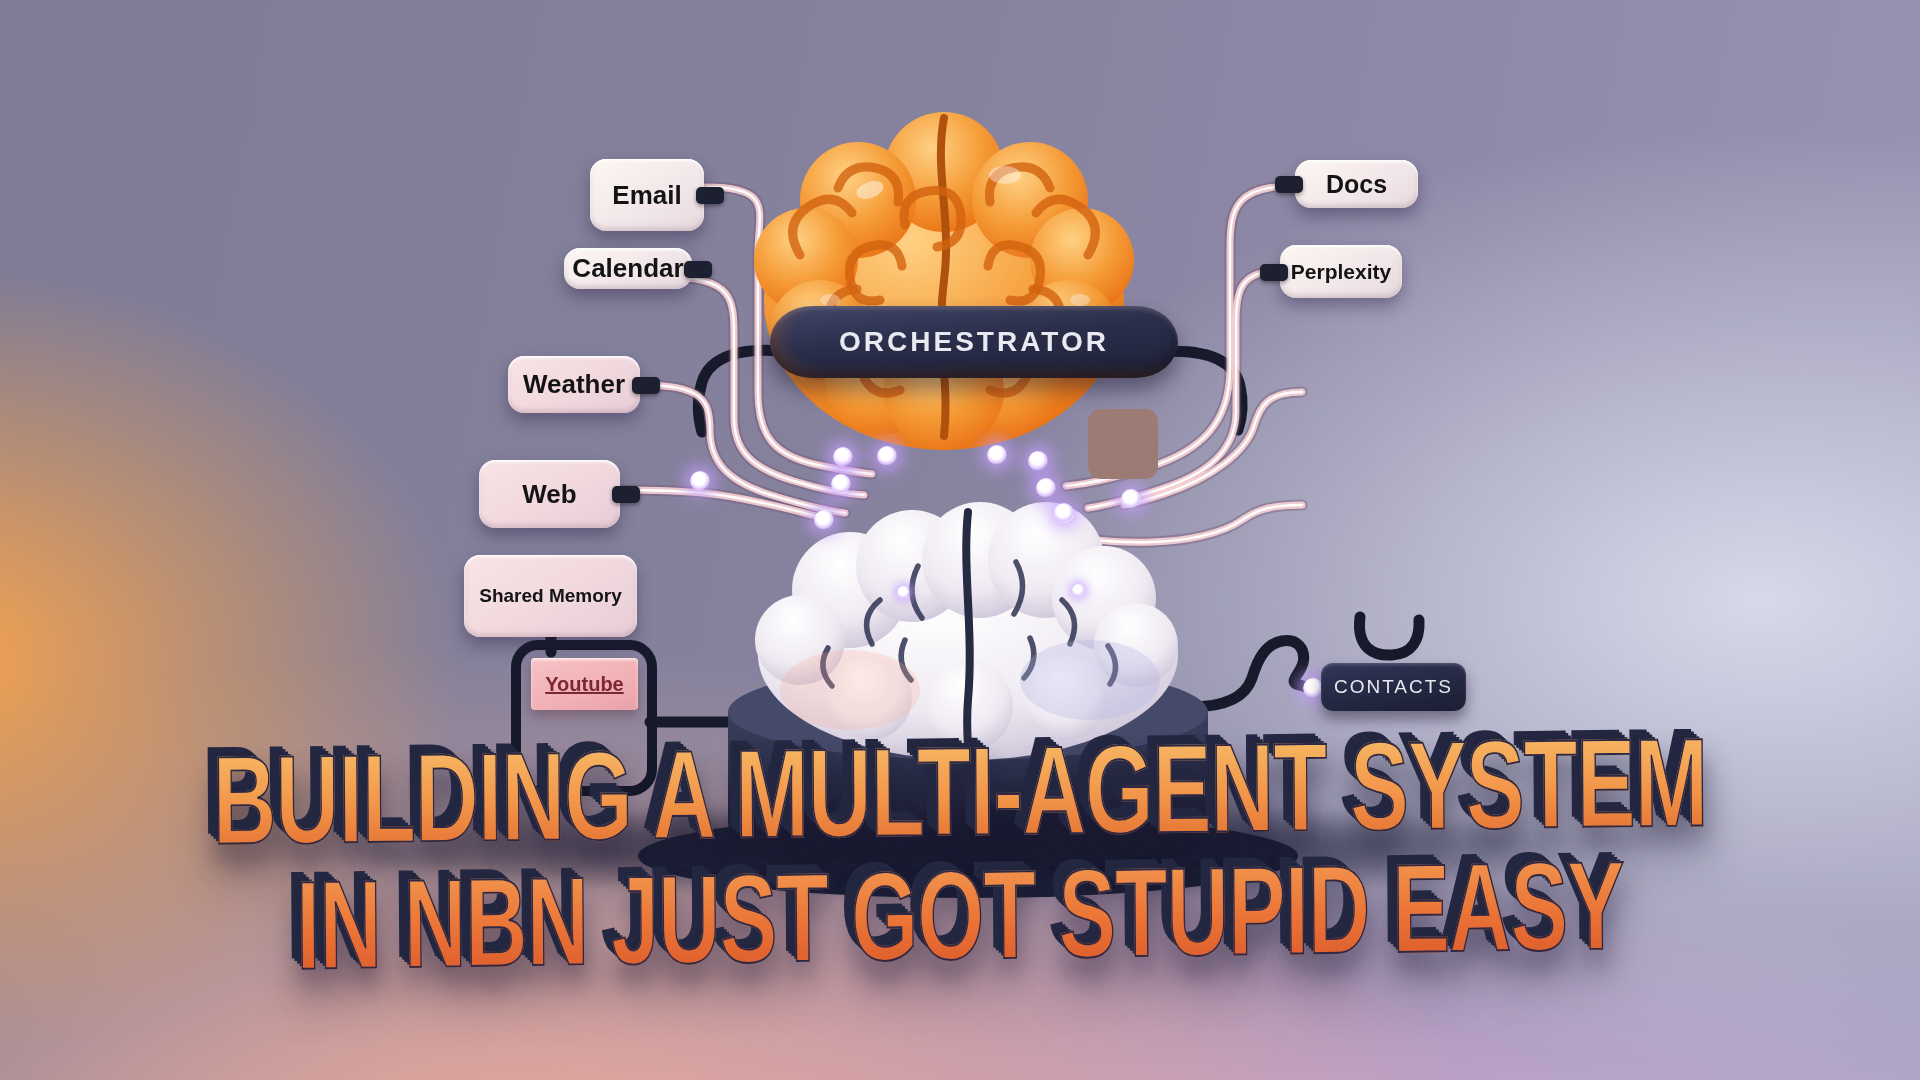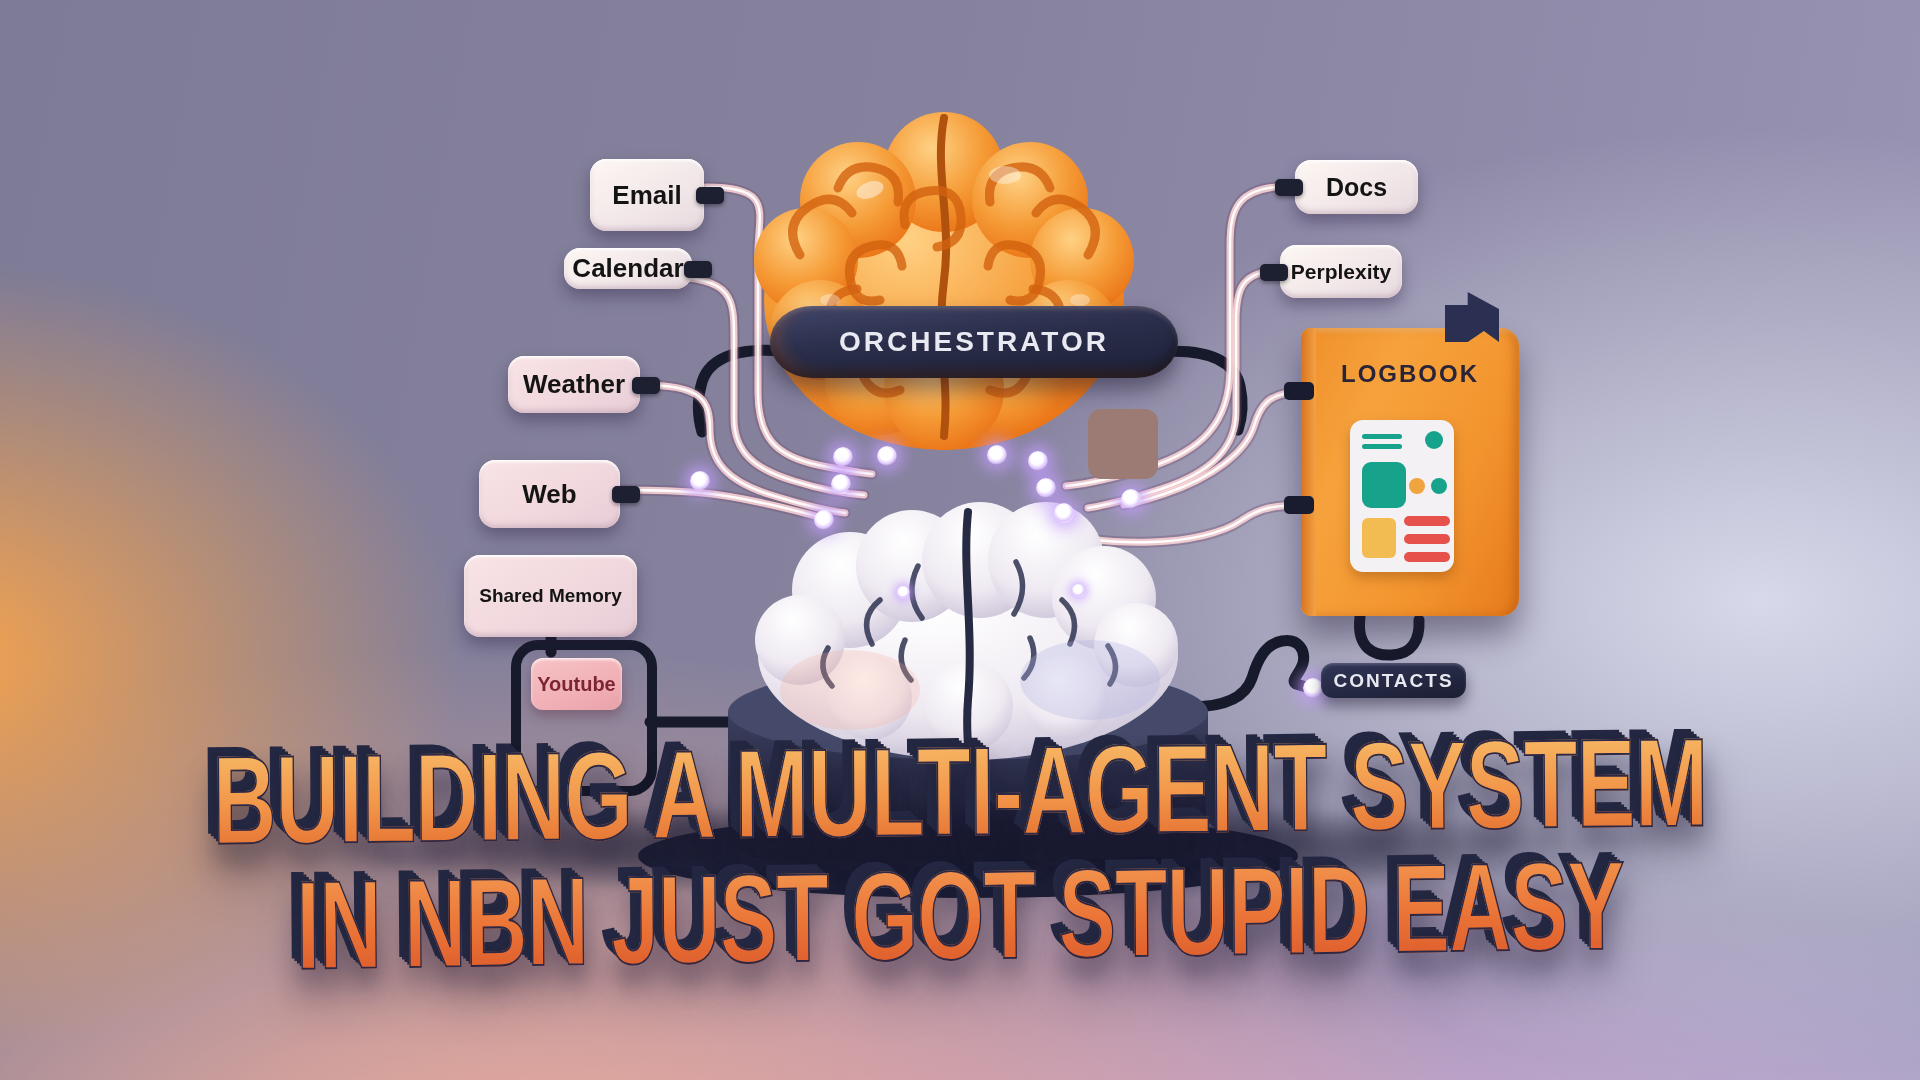--- a/index.html
+++ b/index.html
@@ -51,36 +51,36 @@
   .stub{position:absolute;width:28px;height:17px;border-radius:5px;background:#1d2030;
     box-shadow:0 2px 4px rgba(0,0,0,.4);}
   .stub.r{right:-20px;top:calc(50% - 8px);}
   .stub.l{left:-20px;top:calc(50% - 8px);}
 
   .p-email   {left:590px;top:159px;width:114px;height:72px;}
   .p-calendar{left:564px;top:248px;width:128px;height:41px;}
   .p-weather {left:508px;top:356px;width:132px;height:57px;}
   .p-web     {left:479px;top:460px;width:141px;height:68px;}
   .p-memory  {left:464px;top:555px;width:173px;height:82px;font-size:19px;line-height:1.25;}
-  .p-docs      {left:1295px;top:160px;width:123px;height:54px;font-size:25px;}
+  .p-docs      {left:1295px;top:160px;width:123px;height:48px;font-size:25px;}
   .p-perplexity{left:1280px;top:245px;width:122px;height:53px;font-size:21px;}
 
   
-  .youtube{position:absolute;left:531px;top:658px;width:91px;height:52px;border-radius:12px;
+  .youtube{position:absolute;left:531px;top:658px;width:107px;height:52px;border-radius:4px;
     display:flex;align-items:center;justify-content:center;
     background:linear-gradient(160deg,#f7c3c6 0%,#efadB3 70%,#e8a1a8 100%);
     box-shadow:0 6px 12px rgba(90,35,50,.35), inset 0 2px 3px rgba(255,255,255,.7);
-    color:#7d2633;font-weight:700;font-size:20px;}
-
-  
-  .contacts{position:absolute;left:1321px;top:663px;width:145px;height:35px;border-radius:12px;
+    color:#7d2633;font-weight:700;font-size:20px;text-decoration:underline;}
+
+  
+  .contacts{position:absolute;left:1321px;top:663px;width:145px;height:48px;border-radius:12px;
     display:flex;align-items:center;justify-content:center;
     background:linear-gradient(170deg,#32365a 0%,#232740 60%,#1b1e33 100%);
     box-shadow:0 8px 14px rgba(25,20,45,.45), inset 0 2px 3px rgba(255,255,255,.18);
-    color:#e8e8f0;font-weight:700;font-size:19px;letter-spacing:2px;}
+    color:#e8e8f0;font-weight:400;font-size:19px;letter-spacing:2px;}
 
   
   .logbook{position:absolute;left:1301px;top:328px;width:218px;height:288px;
     border-radius:10px 18px 18px 10px;
     background:linear-gradient(115deg,#ef8f2a 0%,#f6a23c 30%,#f3952f 65%,#e67a1c 100%);
     box-shadow:0 20px 32px rgba(35,28,55,.45), inset -6px 0 10px rgba(160,70,10,.35),
                inset 3px 3px 5px rgba(255,220,160,.5);}
   .logbook .spine{position:absolute;left:0;top:0;bottom:0;width:15px;
     border-radius:10px 0 0 10px;background:linear-gradient(90deg,#d8731d,#f2a244);}
   .logbook .lb-title{position:absolute;left:0;right:0;top:32px;text-align:center;
@@ -305,39 +305,20 @@
   </div>
   <div class="pill p-perplexity">
     <span>Perplexity</span>
     <div class="stub l"></div>
   </div>
 
   <div class="youtube">
     <span>Youtube</span>
   </div>
 
-  <div class="logbook">
-    <div class="bookmark"></div>
-    <div class="spine"></div>
-    <div class="lb-title">LOGBOOK</div>
-    <div class="lb-card">
-      <div class="tl1"></div>
-      <div class="tl2"></div>
-      <div class="tc"></div>
-      <div class="tsq"></div>
-      <div class="od"></div>
-      <div class="td"></div>
-      <div class="ysq"></div>
-      <div class="rb1"></div>
-      <div class="rb2"></div>
-      <div class="rb3"></div>
-    </div>
-    <div class="lb-stub s1"></div>
-    <div class="lb-stub s2"></div>
-  </div>
 
   <div class="contacts">
     <span>CONTACTS</span>
   </div>
 
   <div class="title-line t-l1">
     <span class="t-sh">BUILDING A MULTI-AGENT SYSTEM</span>
     <span class="t-face">BUILDING A MULTI-AGENT SYSTEM</span>
   </div>
   <div class="title-line t-l2">

